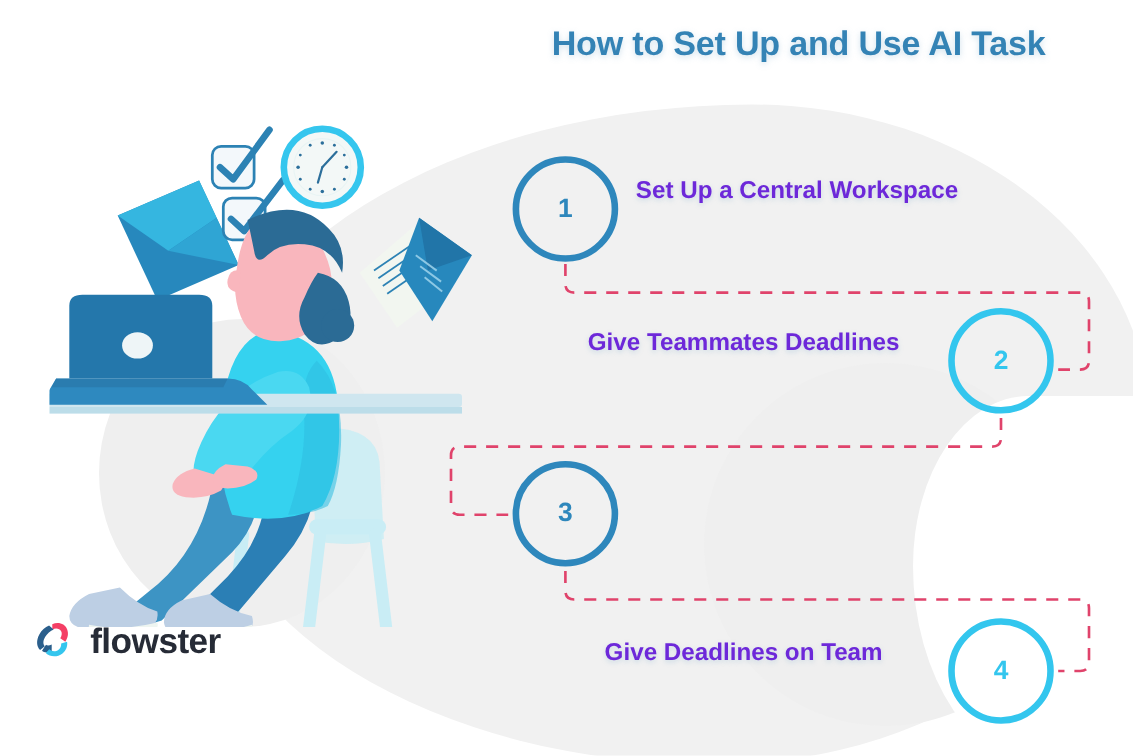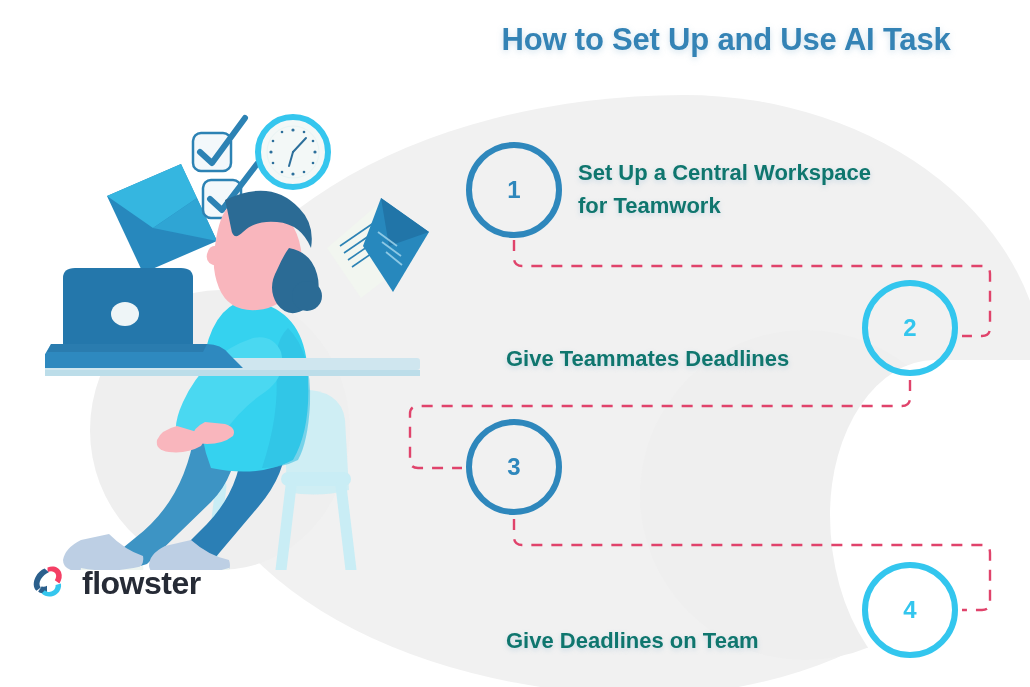--- a/index.html
+++ b/index.html
@@ -95,25 +95,25 @@
   }
   .circle.light .num { color: #33c6ee; }
 
   .step-label {
     position: absolute;
     top: 14px;
     width: 340px;
     font-size: 22px;
     line-height: 33px;
     font-weight: 600;
-    color: #0f766e;
+    color: #6d28d9;
     text-shadow: 0 2px 5px rgba(130,175,205,0.35);
   }
   .step-label.left-text  { text-align: left; }
-  .step-label.right-text { text-align: left; margin-top: 48px; }
+  .step-label.right-text { text-align: center; }
 
   
   #step-1 { left: 466px; top: 142px; width: 470px; }
   #step-1 .circle { left: 0; top: 0; }
   #step-1 .step-label { left: 112px; }
 
   #step-2 { left: 490px; top: 280px; width: 468px; }
   #step-2 .circle { left: 372px; top: 0; }
   #step-2 .step-label { left: 16px; }
 
@@ -301,21 +301,20 @@
       <path d="M514 519 L514 537 Q514 545 522 545 L982 545 Q990 545 990 553 L990 602 Q990 610 982 610 L962 610"></path>
     </g>
   </svg>
 
   <div class="step" id="step-1">
     <div class="circle dark">
       <span class="num">1</span>
     </div>
     <div class="step-label left-text">
       <div>Set Up a Central Workspace</div>
-      <div>for Teamwork</div>
     </div>
   </div>
 
   <div class="step" id="step-2">
     <div class="circle light">
       <span class="num">2</span>
     </div>
     <div class="step-label right-text">
       <div>Give Teammates Deadlines</div>
     </div>

